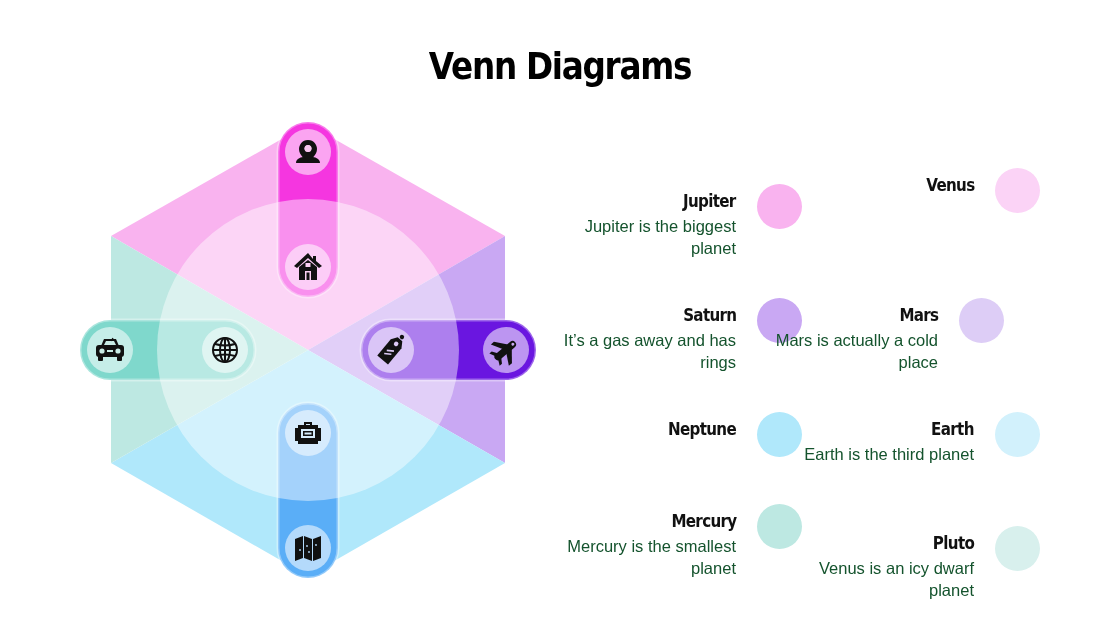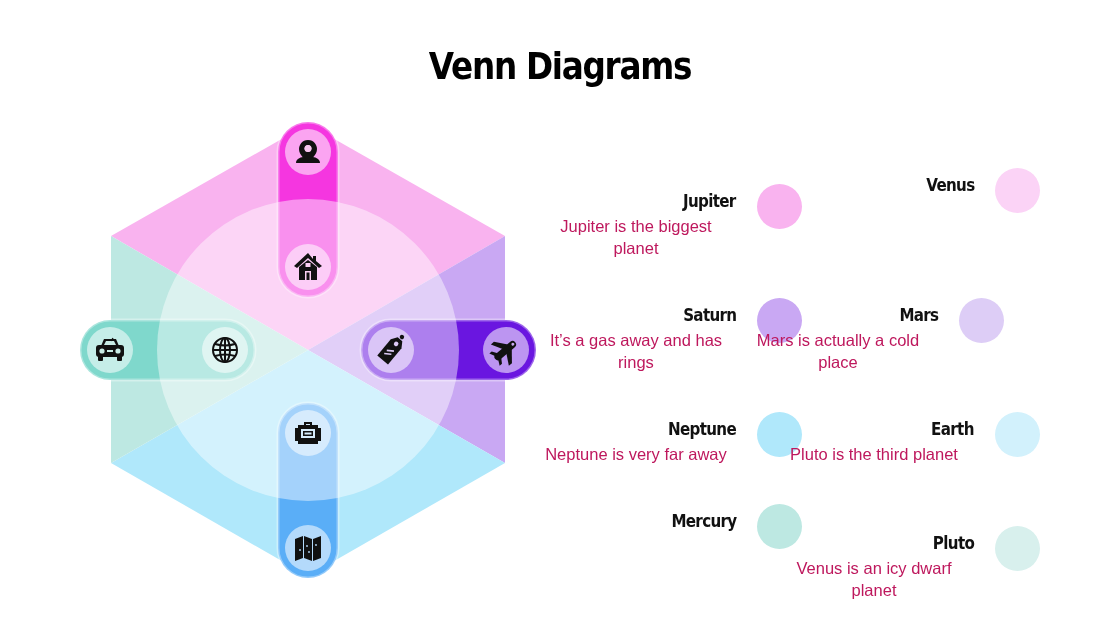--- a/index.html
+++ b/index.html
@@ -1,21 +1,21 @@
 <!DOCTYPE html>
 <html><head>
 <meta charset="utf-8">
 <style>
   html,body{margin:0;padding:0;background:#ffffff;}
   body{width:1120px;height:630px;position:relative;overflow:hidden;font-family:"Liberation Sans",sans-serif;color:#111;}
   .title{position:absolute;left:0;top:44px;width:1120px;text-align:center;font-family:"DejaVu Sans",sans-serif;font-weight:bold;font-size:38px;letter-spacing:-1.5px;transform:scaleX(0.86);color:#000;}
   svg.diagram{position:absolute;left:0;top:0;}
   .item{position:absolute;width:240px;height:110px;margin-top:44px;}
   .item .name{position:absolute;right:66px;top:6px;font-family:"DejaVu Sans",sans-serif;font-weight:bold;font-size:18px;letter-spacing:-0.8px;text-align:right;white-space:nowrap;transform-origin:right center;transform:scaleX(0.84);color:#111;}
-  .item .desc{position:absolute;right:66px;top:32px;width:200px;text-align:center;font-family:"Liberation Sans",sans-serif;font-size:16.5px;line-height:21.5px;color:#be185d;}
+  .item .desc{position:absolute;right:66px;top:32px;width:200px;text-align:right;font-family:"Liberation Sans",sans-serif;font-size:16.5px;line-height:21.5px;color:#14532d;}
   .item .dot{position:absolute;right:0;top:0;width:45px;height:45px;border-radius:50%;}
 </style>
 </head>
 <body>
 
 <div class="title">Venn Diagrams</div>
 
 <svg class="diagram" width="1120" height="630" viewBox="0 0 1120 630">
 
   <polygon points="308,350 111,236 308,124 505,236" fill="#f9b3ef"></polygon>
@@ -141,29 +141,29 @@
   <div class="desc">It’s a gas away and has rings</div>
   <div class="dot" style="background:#c9a8f3;"></div>
 </div>
 <div class="item" style="left:764px;top:254px;">
   <div class="name">Mars</div>
   <div class="desc">Mars is actually a cold place</div>
   <div class="dot" style="background:#ddcdf6;"></div>
 </div>
 <div class="item" style="left:562px;top:368px;">
   <div class="name">Neptune</div>
-  <div class="desc">Neptune is very far away</div>
   <div class="dot" style="background:#b0e8fb;"></div>
 </div>
 <div class="item" style="left:800px;top:368px;">
   <div class="name">Earth</div>
-  <div class="desc">Pluto is the third planet</div>
+  <div class="desc">Earth is the third planet</div>
   <div class="dot" style="background:#d2f1fc;"></div>
 </div>
 <div class="item" style="left:562px;top:460px;">
   <div class="name">Mercury</div>
+  <div class="desc">Mercury is the smallest planet</div>
   <div class="dot" style="background:#bde8e2;"></div>
 </div>
 <div class="item" style="left:800px;top:482px;">
   <div class="name">Pluto</div>
   <div class="desc">Venus is an icy dwarf planet</div>
   <div class="dot" style="background:#d8f0ed;"></div>
 </div>
 
 </body></html>

